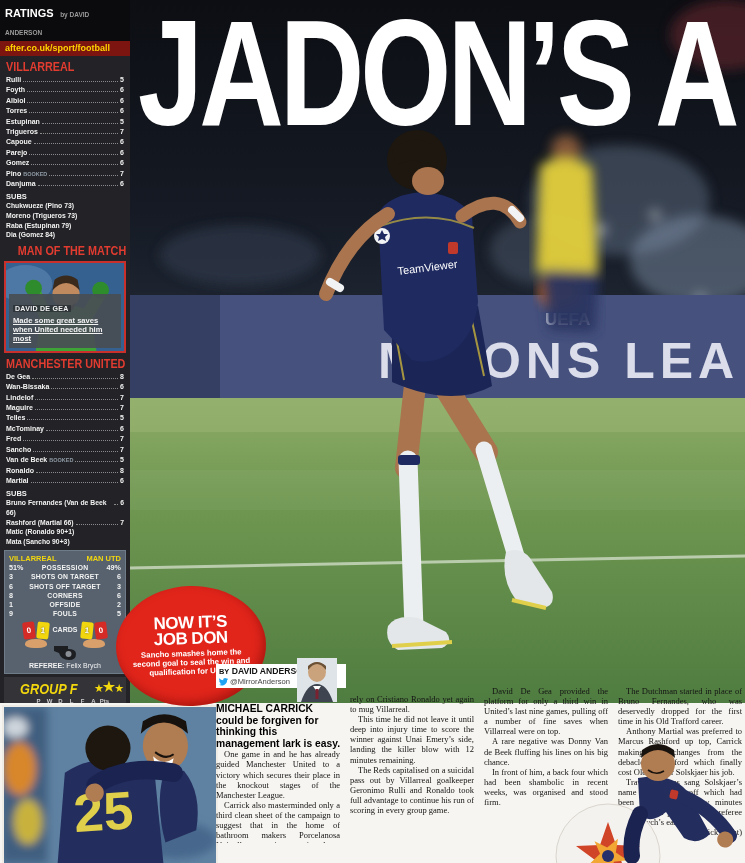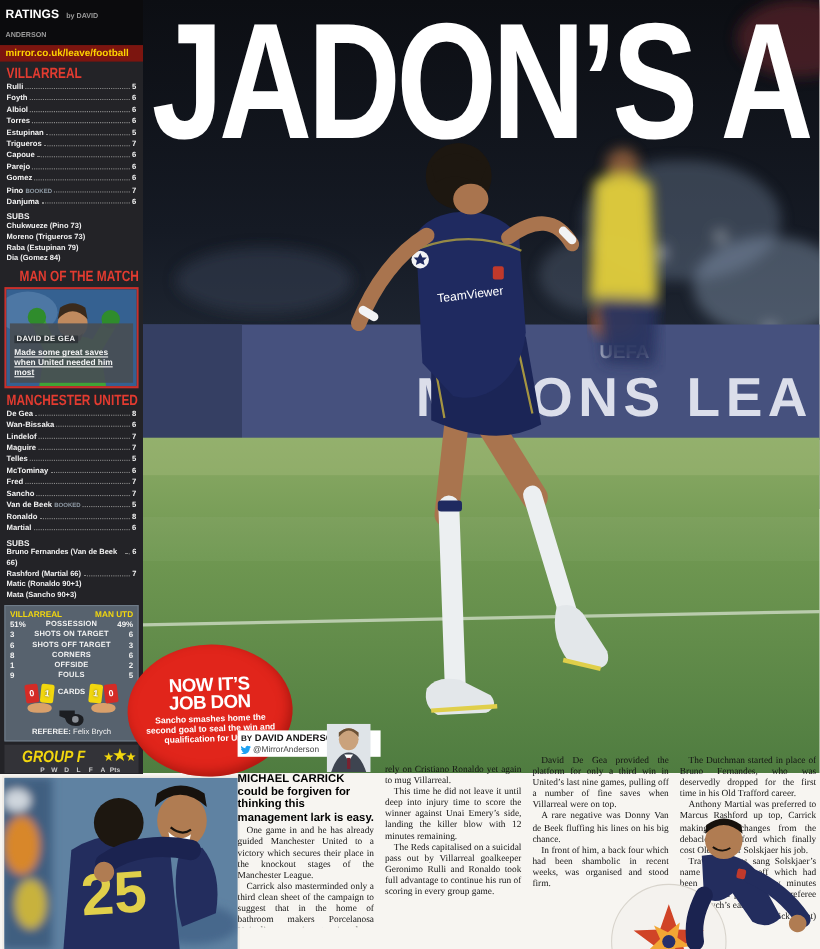--- a/index.html
+++ b/index.html
@@ -180,21 +180,21 @@
       </g>
     </svg>
   </div>
   <div class="headline">JADON’S A</div>
 
   <aside class="sidebar">
     <div class="band-black">
       <span class="t">RATINGS</span>
       <span class="b">by DAVID ANDERSON</span>
     </div>
-    <div class="band-red">mirror.co.uk/leave/football</div>
+    <div class="band-red">after.co.uk/sport/football</div>
 
     <div class="sec">
       <div class="red-h">VILLARREAL</div>
       <div id="v-list">
           <div class="p-row">
             <span class="p-name">Rulli</span>
             <span class="p-dots"></span>
             <span class="p-rating">5</span>
           </div>
           <div class="p-row">

